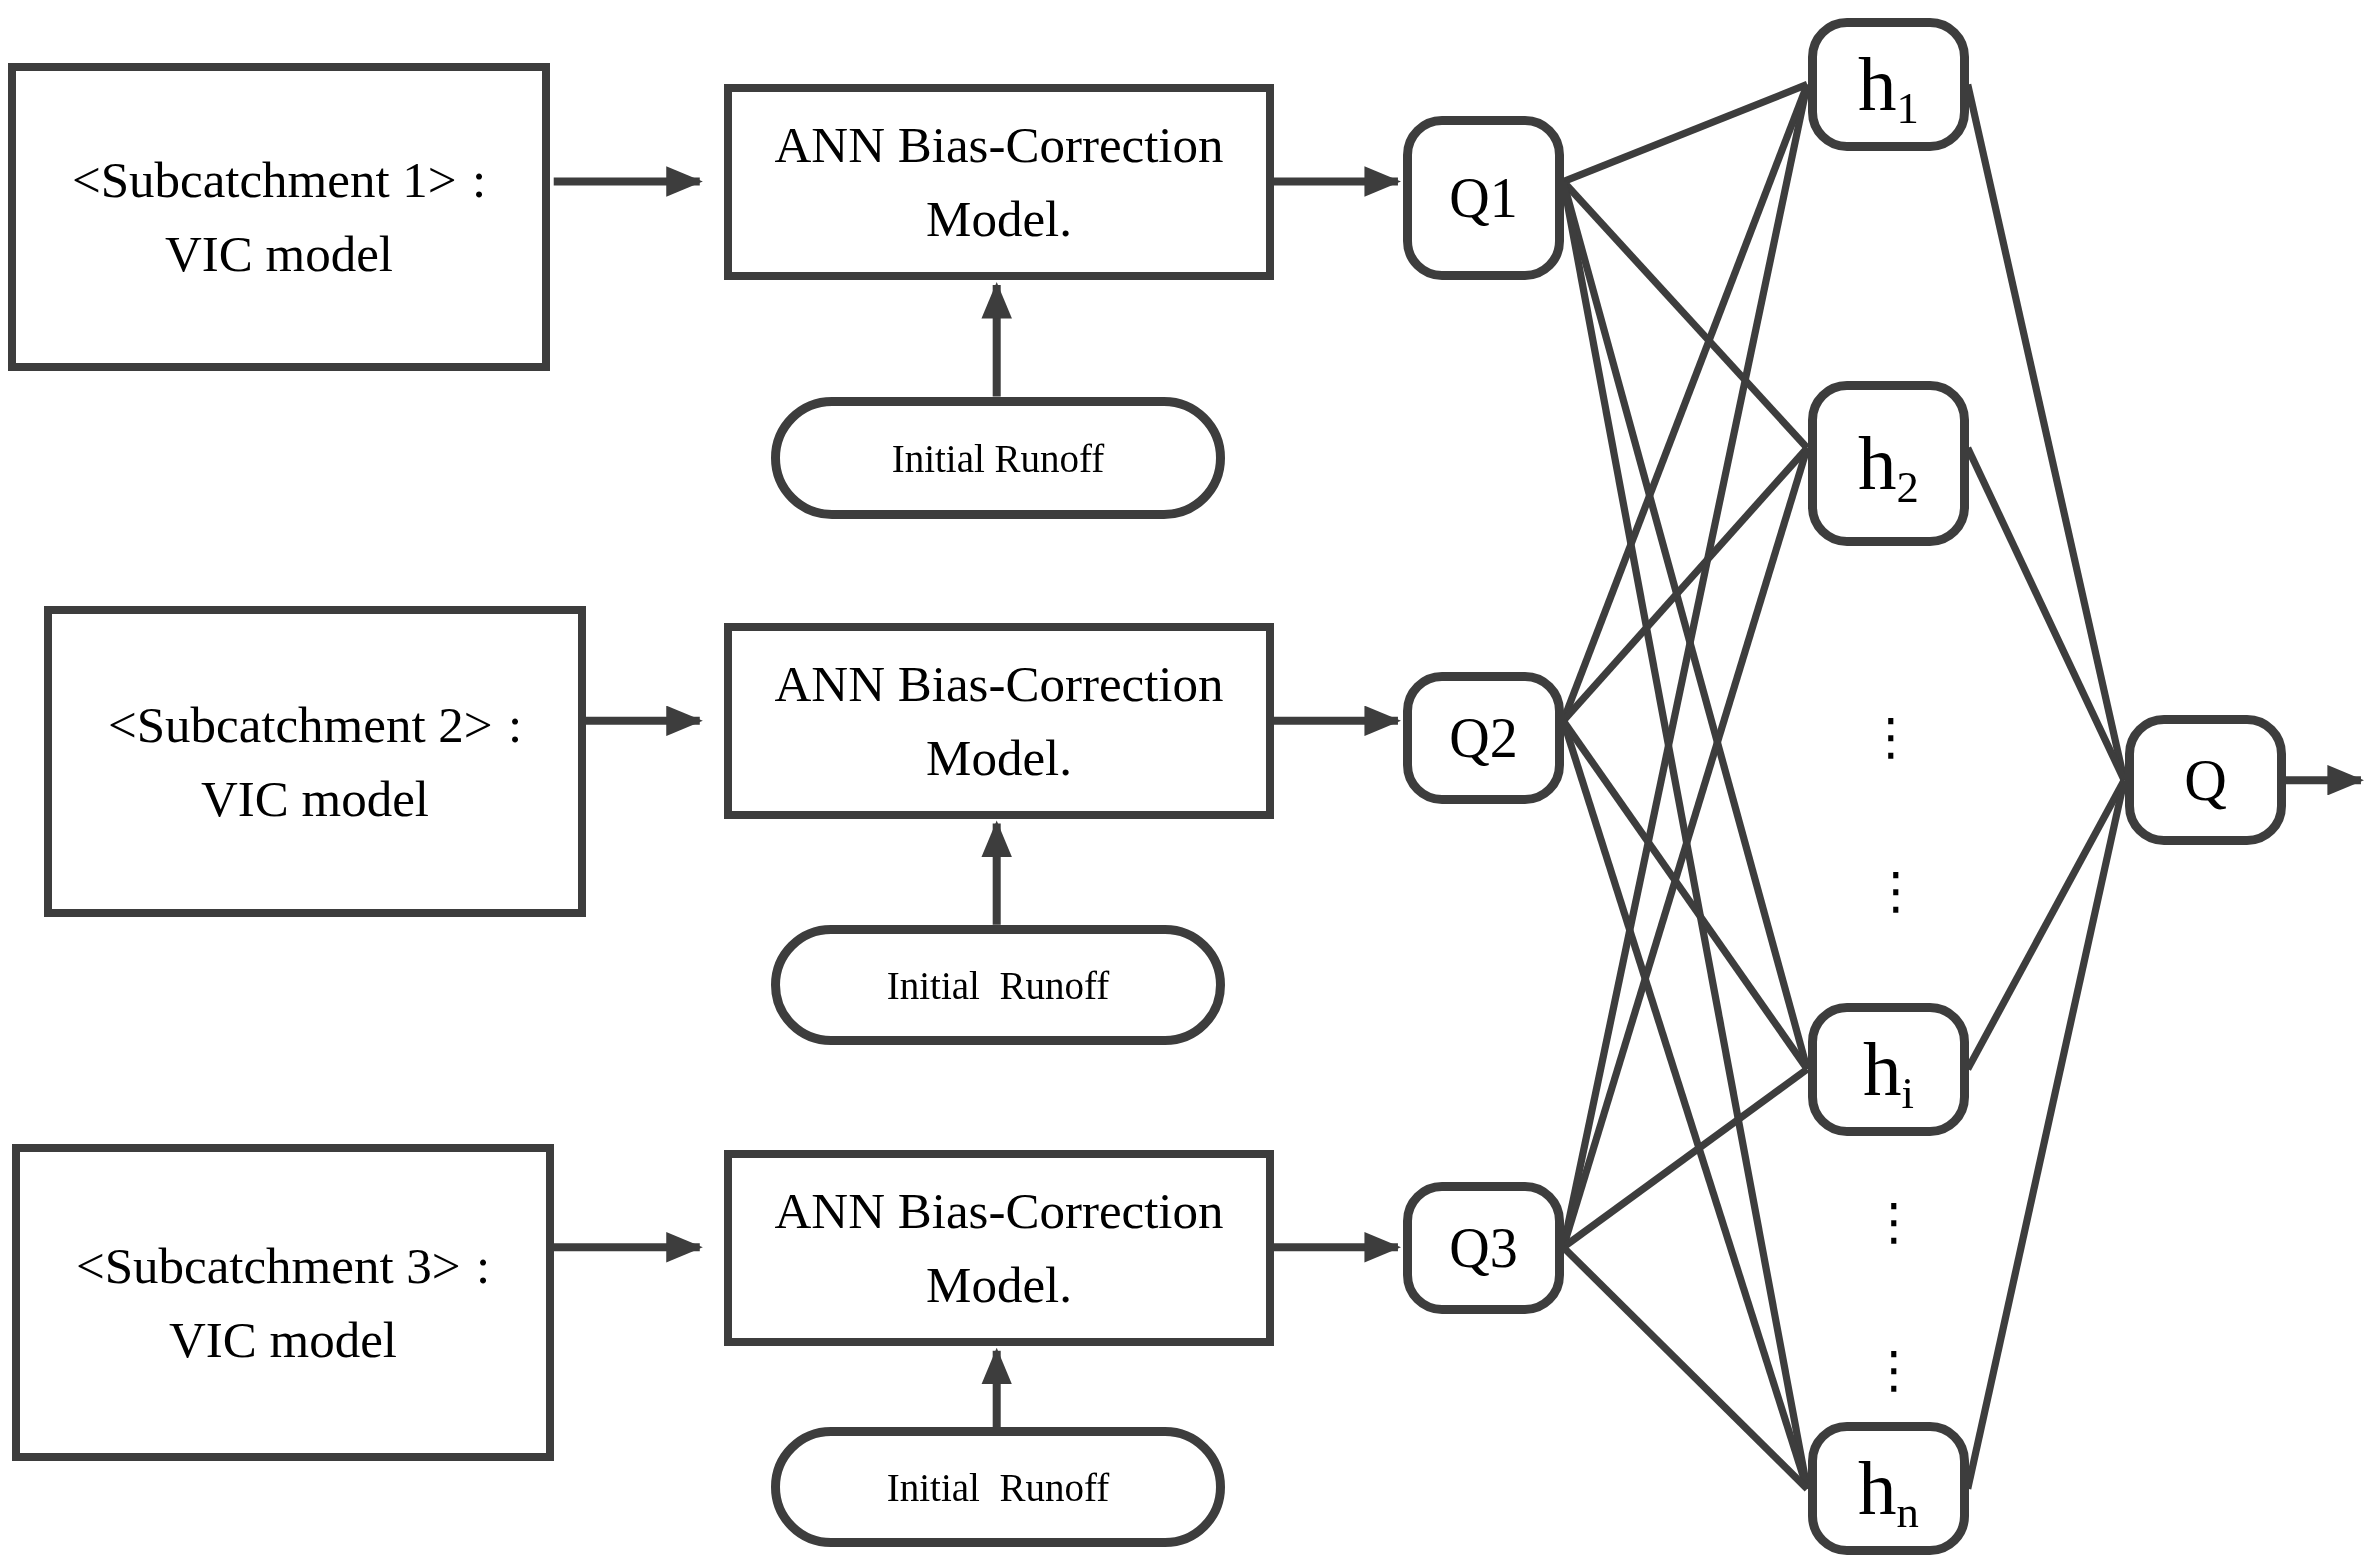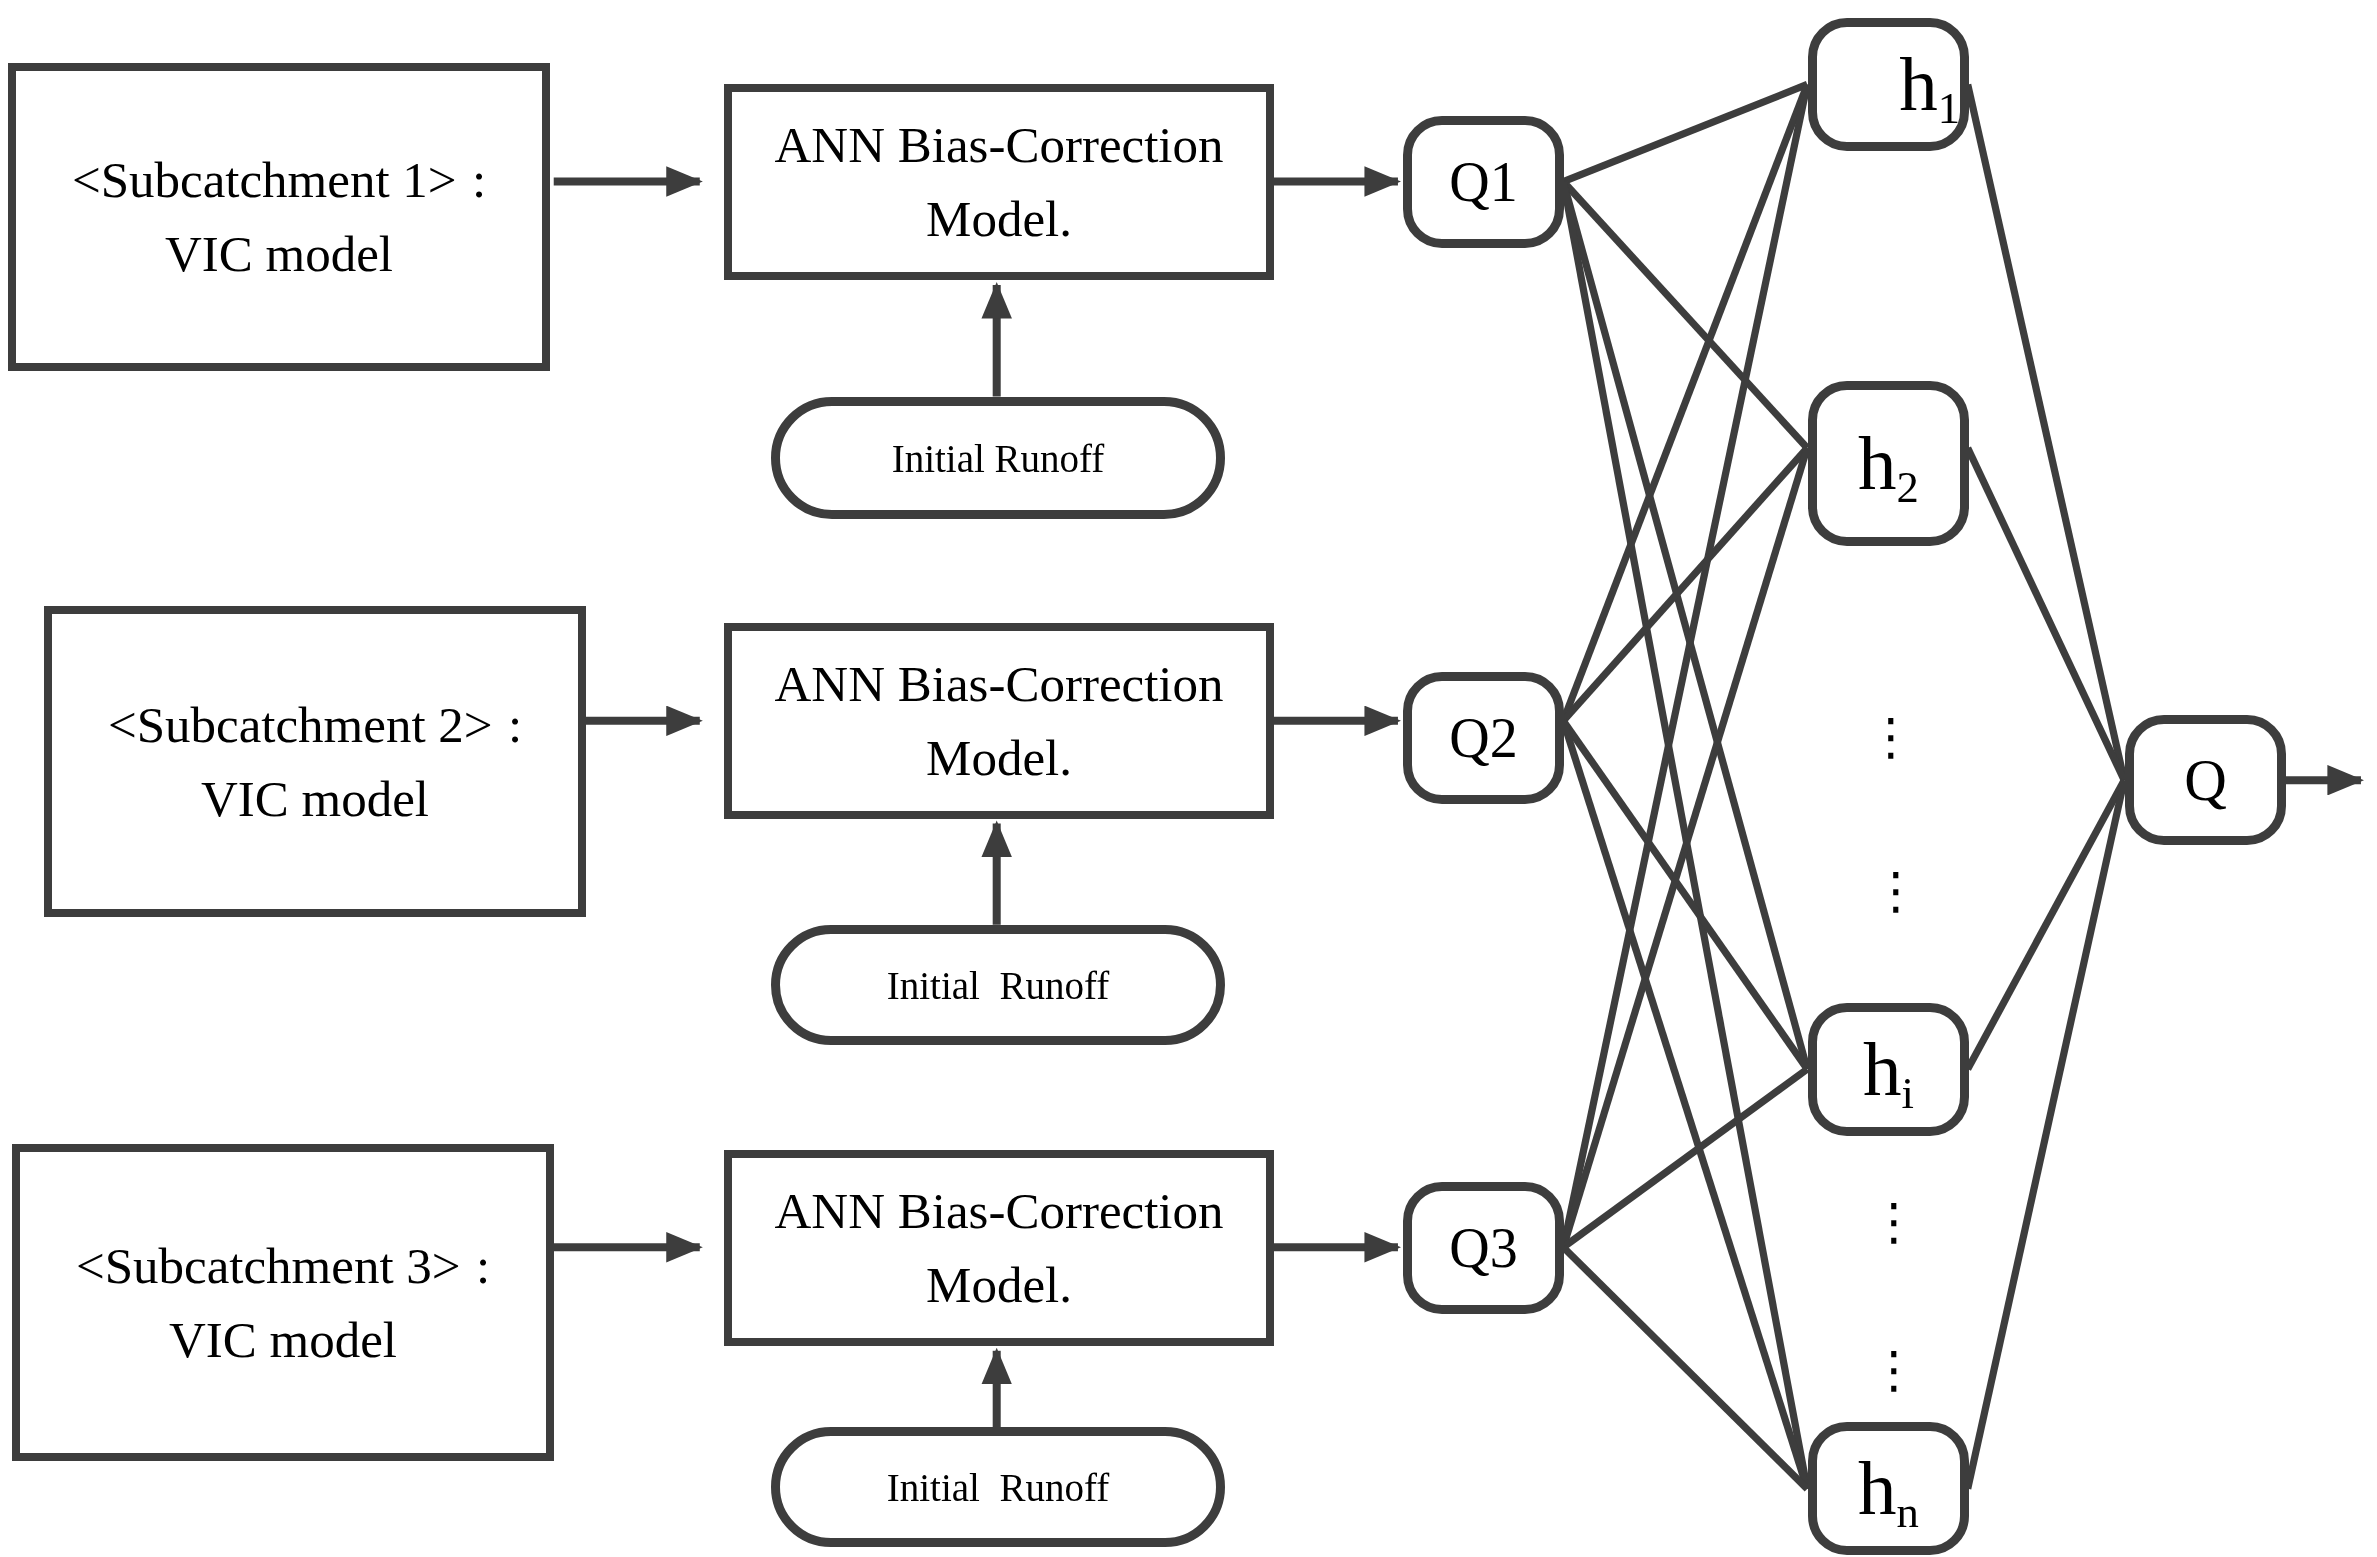--- a/index.html
+++ b/index.html
@@ -134,33 +134,33 @@
   </div>
 
   <div class="node stadium" style="left:771px; top:925px; width:454px; height:120px;">
     <span>Initial  Runoff</span>
   </div>
 
   <div class="node stadium" style="left:771px; top:1427px; width:454px; height:120px;">
     <span>Initial  Runoff</span>
   </div>
 
-  <div class="node round-node q-label" style="left:1403px; top:116px; width:161px; height:132px;">
+  <div class="node round-node q-label" style="left:1403px; top:116px; width:161px; height:164px;">
     <span>Q1</span>
   </div>
 
   <div class="node round-node q-label" style="left:1403px; top:672px; width:161px; height:132px;">
     <span>Q2</span>
   </div>
 
   <div class="node round-node q-label" style="left:1403px; top:1182px; width:161px; height:132px;text-align:right;">
     <span>Q3</span>
   </div>
 
-  <div class="node round-node h-label" style="left:1808px; top:17.7px; width:161px; height:133px;align-items:flex-end;">
+  <div class="node round-node h-label" style="left:1808px; top:17.7px; width:161px; height:133px;">
     <div><span>h</span><sub>1</sub></div>
   </div>
 
   <div class="node round-node h-label" style="left:1808px; top:381px; width:161px; height:165px;">
     <div><span>h</span><sub>2</sub></div>
   </div>
 
   <div class="node round-node h-label" style="left:1808px; top:1422px; width:161px; height:133px;">
     <div><span>h</span><sub>n</sub></div>
   </div>

